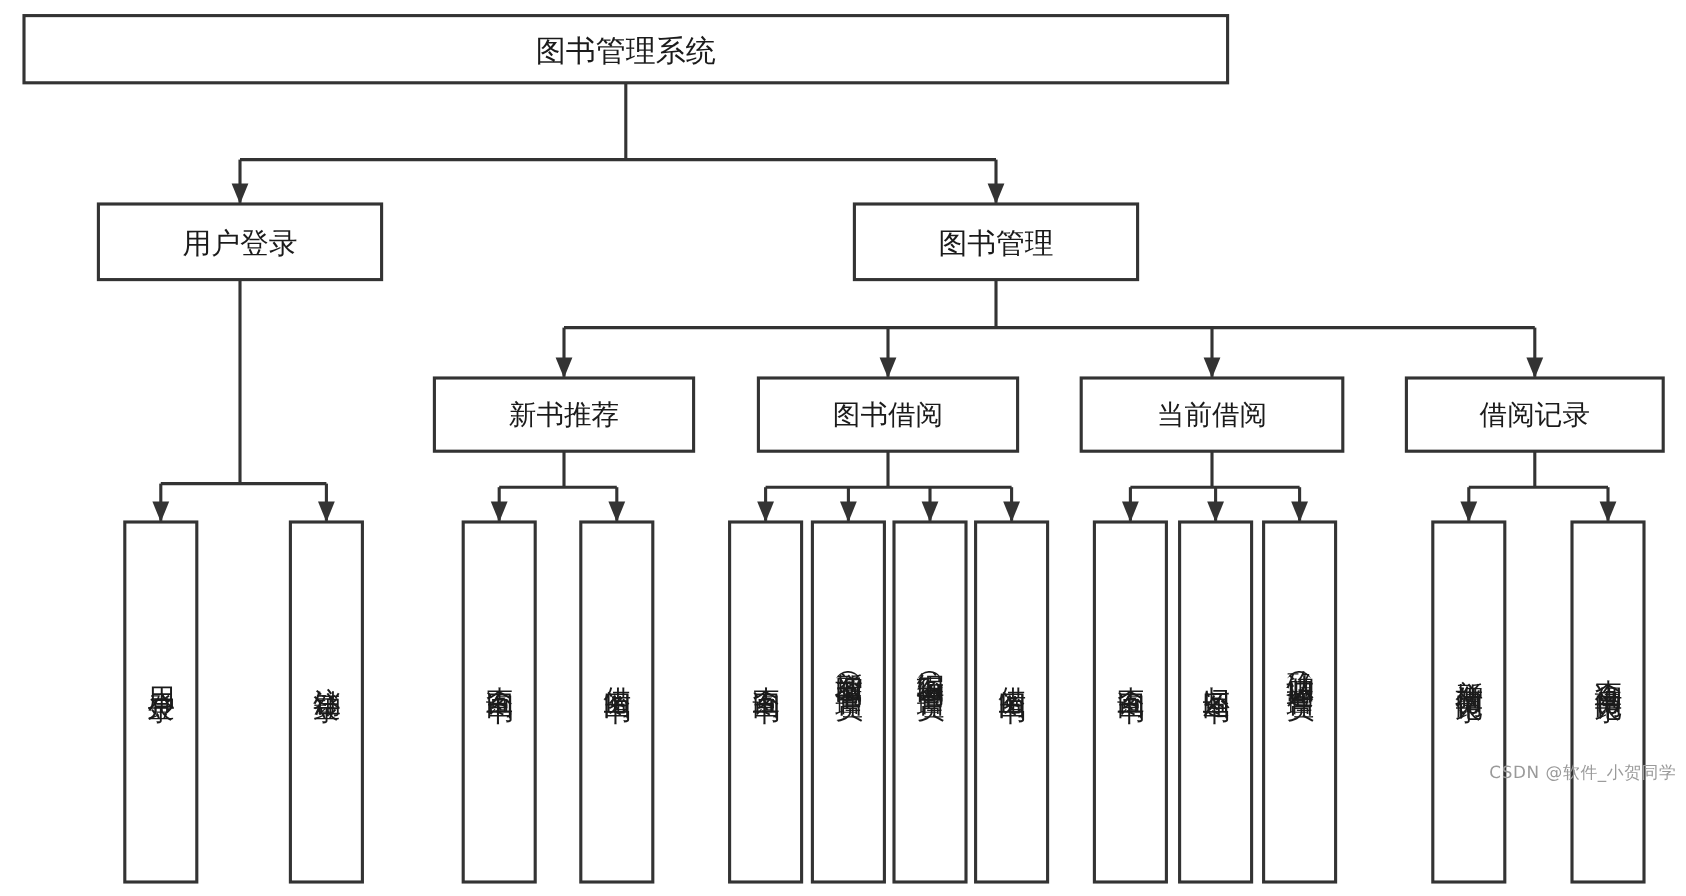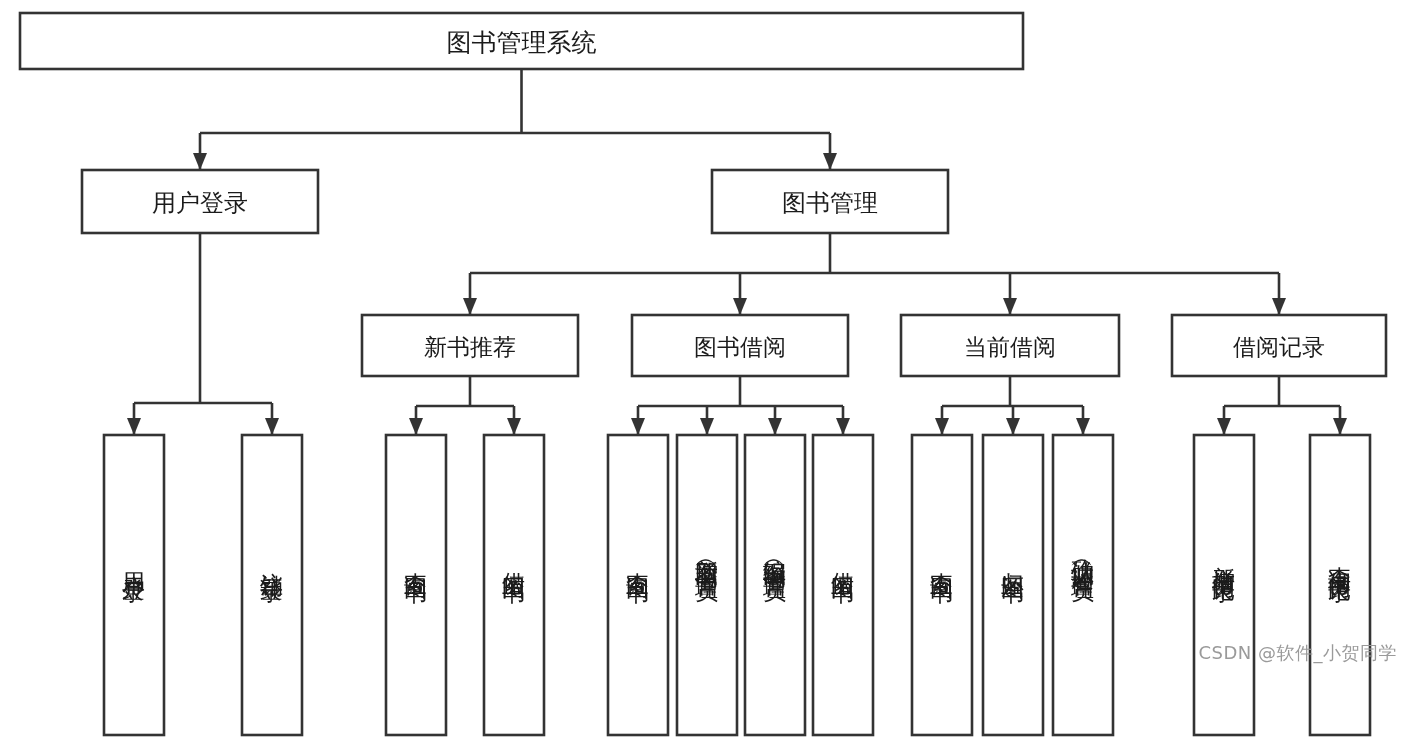--- a/index.html
+++ b/index.html
@@ -59,23 +59,23 @@
     fill: none;
     stroke-linecap: butt;
   }
   .arrow-head {
     fill: #333333;
     stroke: none;
   }
   .watermark {
     position: absolute;
     right: 8px;
-    bottom: 0;
-    font-family: "DejaVu Sans", "Liberation Sans", sans-serif;
-    font-size: 18px;
+    bottom: 12px;
+    font-family: "DejaVu Sans", "Liberation Sans", sans-serif;
+    font-size: 14px;
     color: #9a9a9a;
     white-space: nowrap;
     letter-spacing: 0.5px;
     user-select: none;
   }
 </style>
 </head>
 <body>
 
 <div id="diagram-root">

